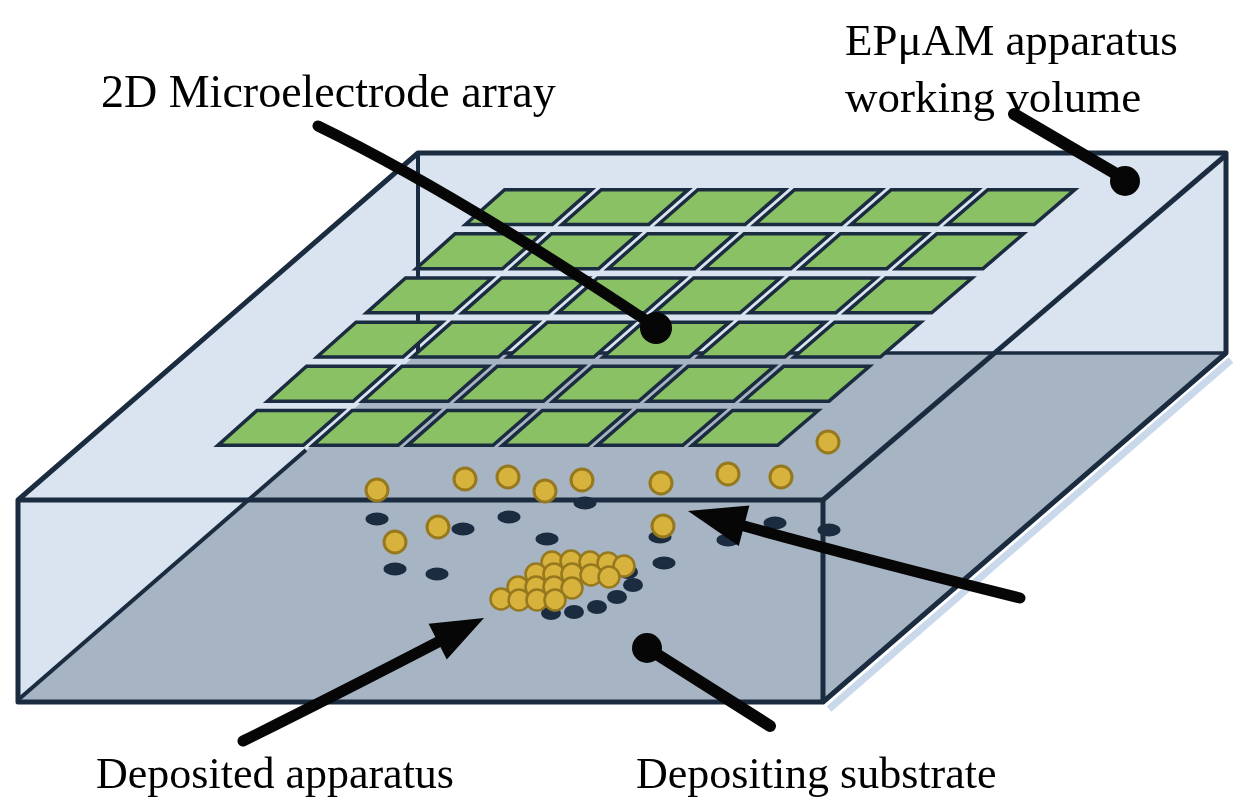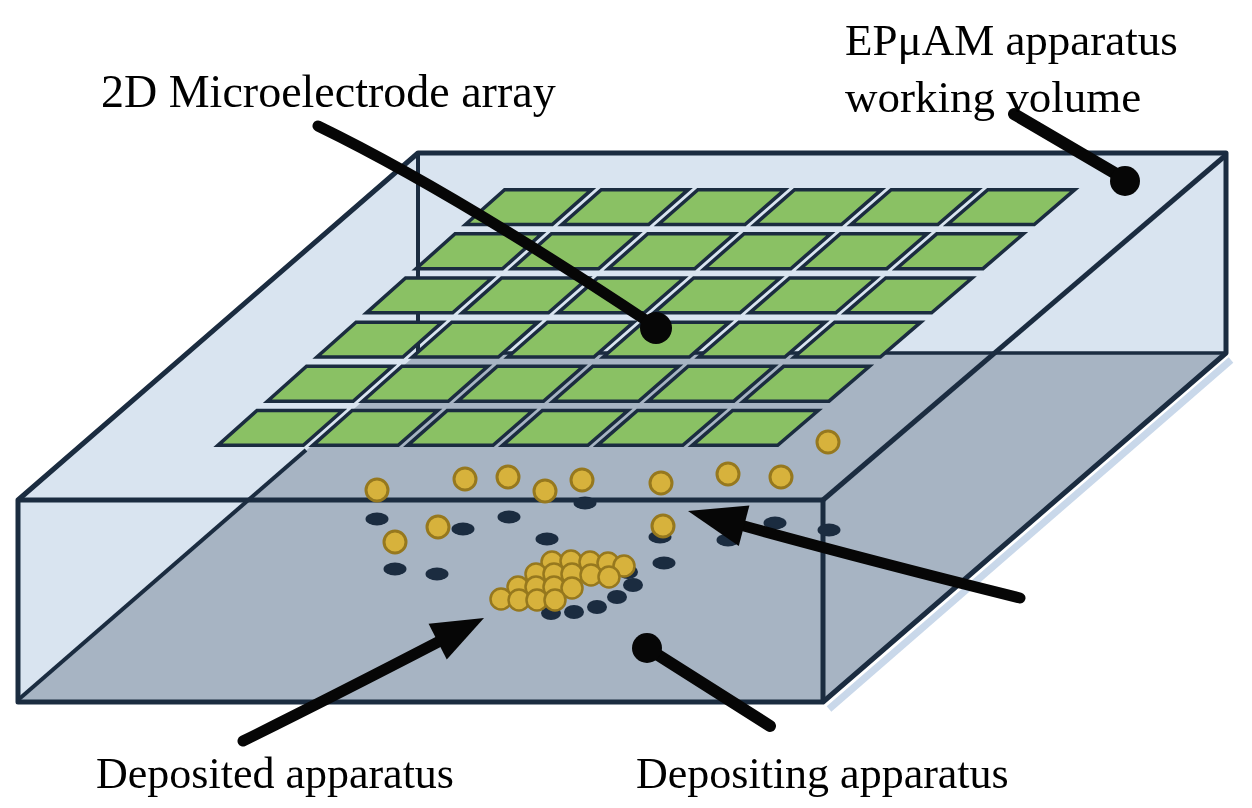--- a/index.html
+++ b/index.html
@@ -129,14 +129,14 @@
         <polygon points="484,618 446.7753593746033,659.4526975034203 428.5917581159703,623.8246657690256" fill="#060606"></polygon>
         <path d="M647,648 L770,726" fill="none" stroke="#060606" stroke-width="12" stroke-linecap="round"></path>
         <circle cx="647" cy="648" r="15" fill="#060606"></circle>
       </g>
   </svg>
 
   <div class="lbl" style="left: 93px; top: 68px; font-size: 46px; line-height: 1.05; margin-left: 8px;">2D Microelectrode array</div>
   <div class="lbl" style="left: 845px; top: 12px; font-size: 45px; line-height: 1.27;">EPμAM apparatus
 working volume</div>
   <div class="lbl" style="left: 96px; top: 751px; font-size: 44px; line-height: 1.05;">Deposited apparatus</div>
-  <div class="lbl" style="left: 636px; top: 751px; font-size: 44px; line-height: 1.05;">Depositing apparatus</div>
+  <div class="lbl" style="left: 636px; top: 751px; font-size: 44px; line-height: 1.05;">Depositing substrate</div>
 </div>
 
 </body></html>

